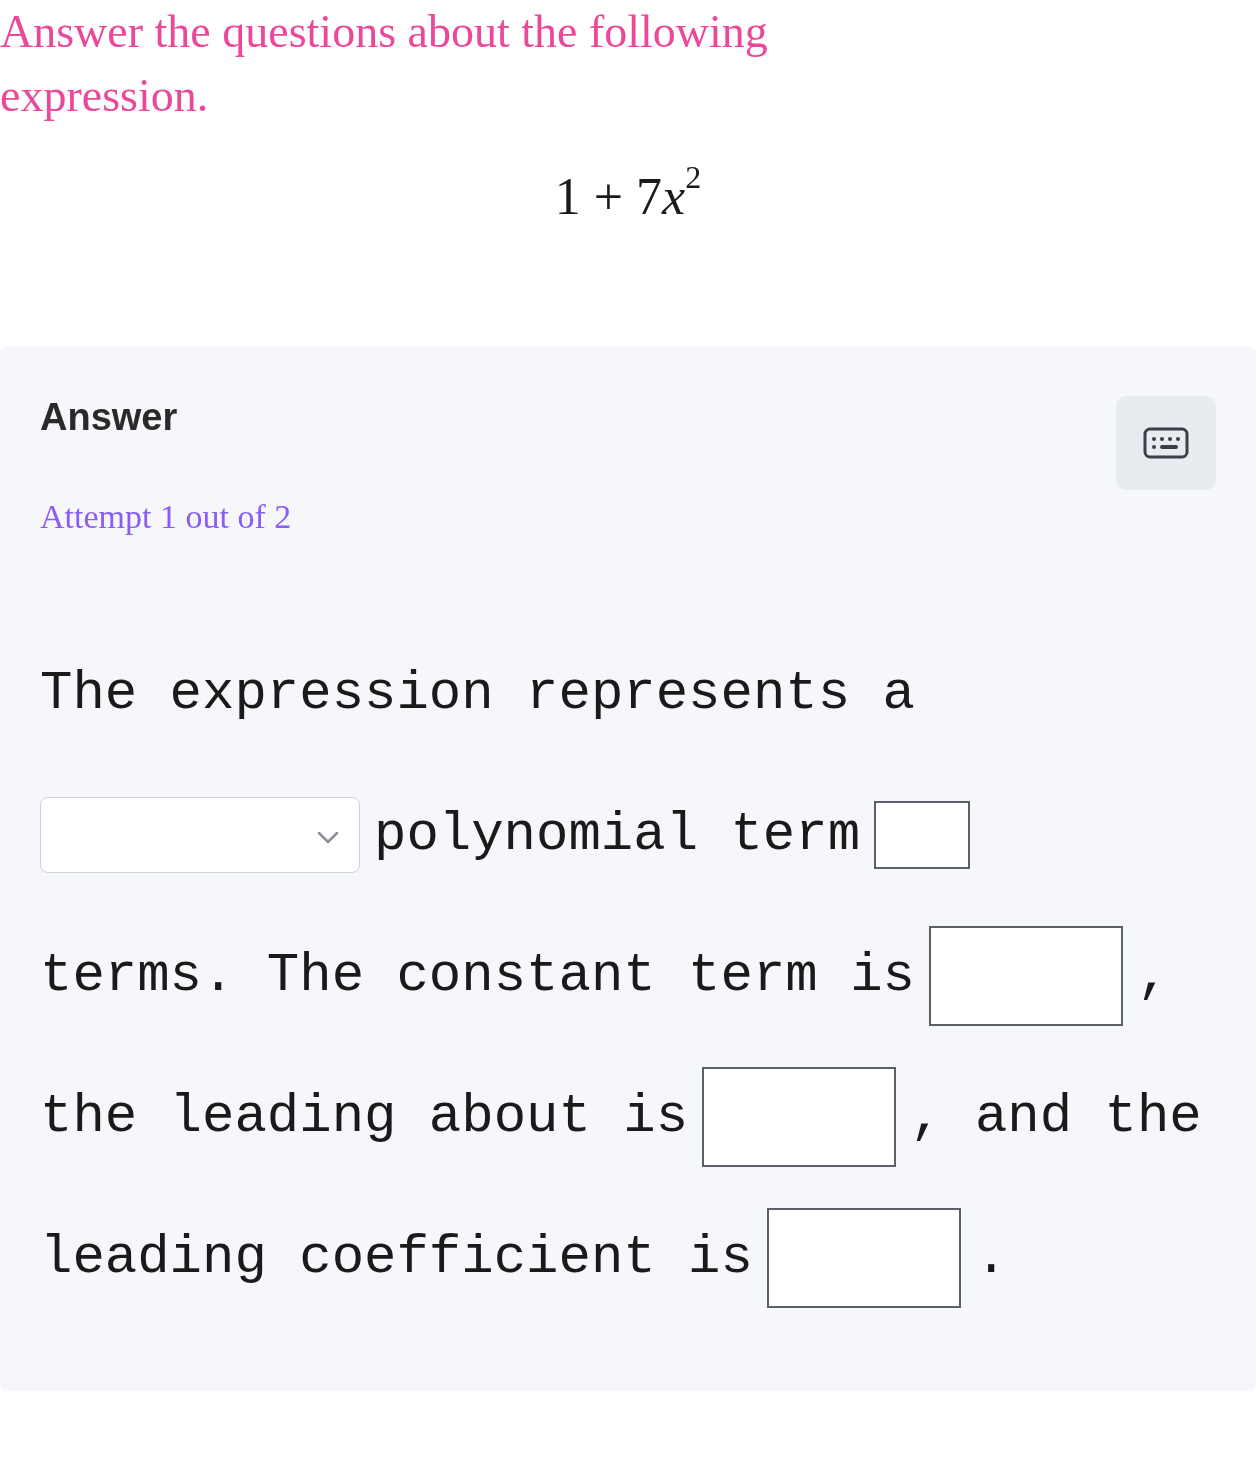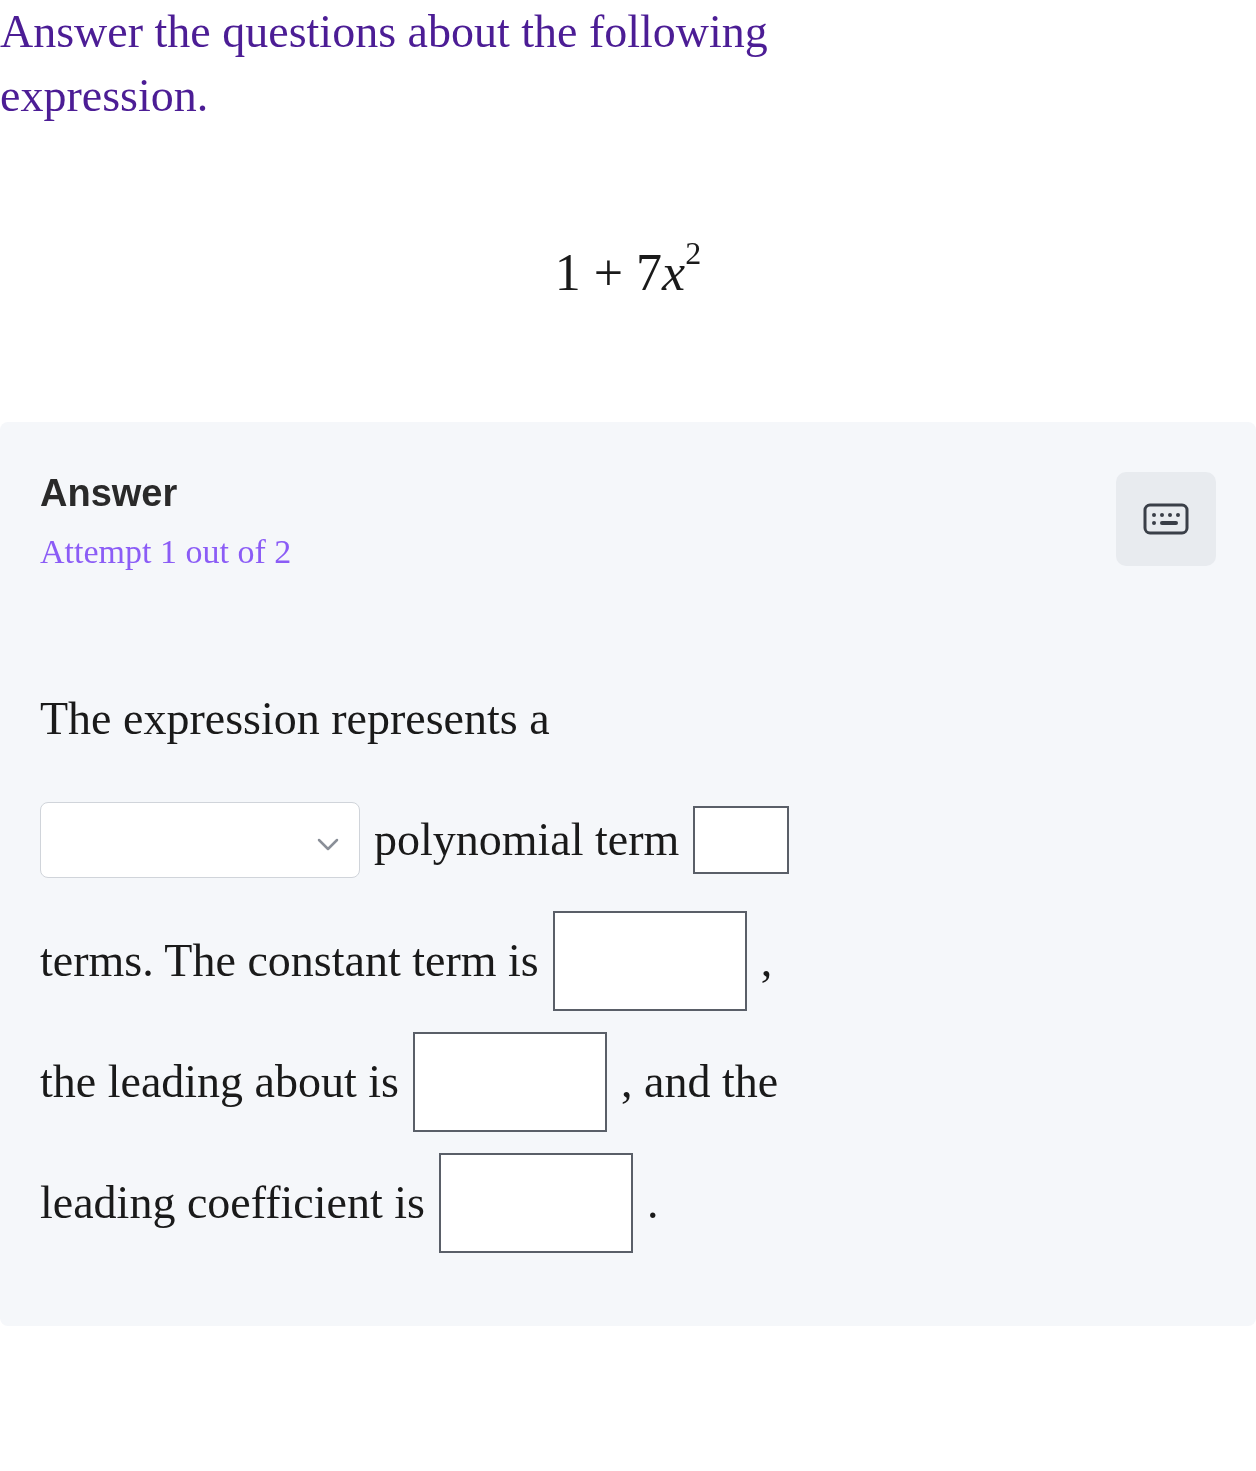--- a/index.html
+++ b/index.html
@@ -15,28 +15,28 @@
       width: 1256px;
     }
 
     .question-section {
       padding: 0 0 40px 0;
     }
 
     .question-text {
       font-size: 46px;
       line-height: 1.4;
-      color: #4c1d95;
+      color: #ec4899;
       font-family: Georgia, serif;
     }
 
     .polynomial-display {
       text-align: center;
       font-size: 52px;
-      margin-top: 114px;
+      margin-top: 38px;
       margin-bottom: 80px;
       font-family: 'Times New Roman', serif;
     }
 
     .polynomial-display .var {
       font-style: italic;
     }
 
     .polynomial-display .exponent {
       font-size: 32px;
@@ -55,20 +55,21 @@
     .answer-header {
       display: flex;
       justify-content: space-between;
       align-items: flex-start;
       margin-bottom: 90px;
     }
 
     .answer-title-block {
       display: flex;
       flex-direction: column;
+      gap: 41px;
     }
 
     .answer-title {
       font-family: -apple-system, BlinkMacSystemFont, 'Segoe UI', Arial, sans-serif;
       font-size: 38px;
       font-weight: 700;
       color: #2a2a2a;
       margin-bottom: 18px;
     }
 
@@ -89,24 +90,24 @@
       justify-content: center;
       cursor: pointer;
     }
 
     .keyboard-btn svg {
       width: 46px;
       height: 32px;
     }
 
     .answer-body {
-      font-size: 46px;
+      font-size: 54px;
       line-height: 2.5;
       color: #1a1a1a;
-      font-family: Liberation Serif, serif;
+      font-family: Liberation Mono, monospace;
     }
 
     .answer-body .row {
       display: flex;
       align-items: center;
       flex-wrap: wrap;
       gap: 14px;
       margin-bottom: 6px;
     }
 

